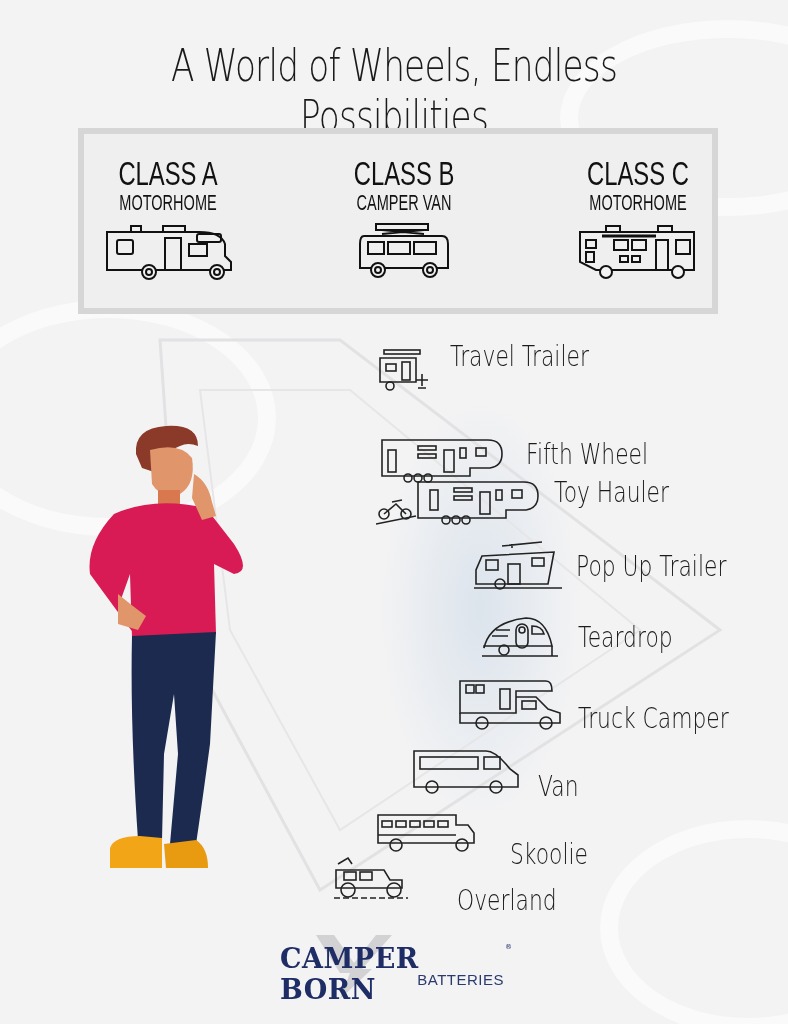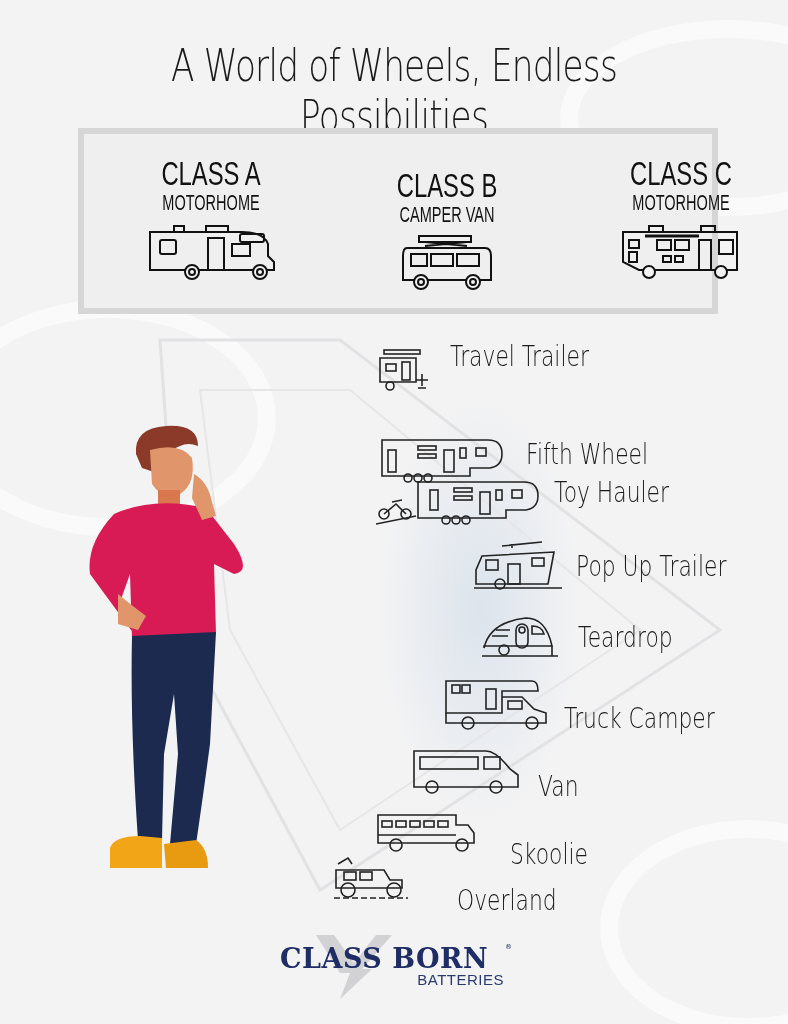--- a/index.html
+++ b/index.html
@@ -1,20 +1,20 @@
 <!DOCTYPE html>
 <html><head>
 <meta charset="utf-8">
 <style>
   html, body { margin:0; padding:0; }
   body { width:788px; height:1024px; overflow:hidden; background:#f3f3f4; font-family:"DejaVu Sans", sans-serif; position:relative; color:#111; }
   .bg-swirl { position:absolute; border-radius:50%; border:18px solid rgba(255,255,255,0.55); }
   .title { position:absolute; left:0; top:40px; width:788px; text-align:center; font-family:"DejaVu Sans", sans-serif; font-weight:200; font-size:44px; letter-spacing:-1px; transform:scaleX(0.78); transform-origin:center; color:#1a1a1a; }
   .class-box { position:absolute; left:78px; top:128px; width:640px; height:186px; background:#efefef; border:6px solid #d6d6d6; box-sizing:border-box; }
-  .class-col { position:absolute; top:22px; width:180px; text-align:center;padding-left:43px; }
+  .class-col { position:absolute; top:22px; width:180px; text-align:center; }
   .class-title { font-family:"Liberation Sans Narrow","Liberation Sans", sans-serif; font-size:34px; line-height:34px; transform:scaleX(0.7); font-weight:400; color:#111; }
   .class-sub { font-family:"Liberation Sans", sans-serif; font-size:22px; line-height:26px; transform:scaleX(0.66); color:#111; }
   .class-icon { margin-top:6px; }
   .vtype { position:absolute; display:flex; align-items:center; }
   .vtype-label { font-family:"DejaVu Sans", sans-serif; font-weight:200; font-size:28px; color:#1c1c1c; transform:scaleX(0.78); transform-origin:left center; white-space:nowrap; }
   .glow { position:absolute; left:380px; top:400px; width:200px; height:420px; border-radius:50%; background:radial-gradient(ellipse, rgba(200,215,230,0.55), rgba(243,243,244,0) 70%); }
   .logo { position:absolute; left:280px; top:935px; width:240px; height:70px; }
   .logo-main { position:absolute; left:0; top:8px; font-family:"DejaVu Serif", serif; font-weight:bold; font-size:27px; color:#1f2d66; letter-spacing:0.5px; }
   .logo-sub { position:absolute; right:16px; top:36px; font-family:Liberation Sans, sans-serif; font-size:15px; color:#2b3a6e; letter-spacing:0.5px; }
   .logo-reg { position:absolute; right:8px; top:8px; font-size:7px; color:#1f2d66; }
@@ -48,21 +48,21 @@
         <rect x="94" y="12" width="24" height="8" rx="2"></rect>
         <rect x="28" y="4" width="10" height="6"></rect>
         <rect x="60" y="4" width="22" height="6"></rect>
         <circle cx="46" cy="50" r="7" fill="#f3f3f4"></circle>
           <circle cx="46" cy="50" r="3"></circle>
         <circle cx="114" cy="50" r="7" fill="#f3f3f4"></circle>
           <circle cx="114" cy="50" r="3"></circle>
       </g>
     </svg>
   </div>
-  <div class="class-col" style="left:230px;margin-top:12px;">
+  <div class="class-col" style="left:230px;">
     <div class="class-title">CLASS B</div>
     <div class="class-sub">CAMPER VAN</div>
     <svg class="class-icon" width="100" height="60" viewBox="0 0 100 60">
       <g fill="none" stroke="#111" stroke-width="2">
         <rect x="22" y="2" width="52" height="6"></rect>
         <path d="M28 8 L70 12 M28 12 L70 8"></path>
         <path d="M10 14 H88 Q94 14 94 22 V46 H6 V22 Q6 14 10 14 Z"></path>
         <rect x="14" y="20" width="16" height="12"></rect>
           <rect x="34" y="20" width="22" height="12"></rect>
           <rect x="60" y="20" width="22" height="12"></rect>
@@ -186,21 +186,21 @@
         <rect x="36" y="12" width="12" height="24" rx="6"></rect>
         <circle cx="42" cy="18" r="3"></circle>
         <path d="M52 14 Q62 14 64 22 H52 Z"></path>
         <circle cx="24" cy="38" r="5"></circle>
         <path d="M2 44 H78 M72 34 V44"></path>
       </g>
   </svg>
   <span class="vtype-label" style="margin-left:12px;">Teardrop</span>
 </div>
 
-<div class="vtype" style="left:442px;top:672px;text-align:right;">
+<div class="vtype" style="left:456px;top:672px;text-align:right;">
   <svg width="110" height="54" viewBox="0 0 110 54">
     <g fill="none" stroke="#222" stroke-width="1.6">
         <path d="M4 4 H90 Q96 4 96 14 H60 V36 H4 Z"></path>
         <rect x="10" y="8" width="8" height="8"></rect>
         <rect x="20" y="8" width="8" height="8"></rect>
         <rect x="44" y="12" width="10" height="20"></rect>
         <path d="M60 20 H80 L92 32 L104 36 V46 H4 V36"></path>
         <rect x="66" y="24" width="14" height="8"></rect>
         <circle cx="26" cy="46" r="6"></circle>
         <circle cx="90" cy="46" r="6"></circle>
@@ -251,16 +251,16 @@
         <path d="M2 42 H76" stroke-dasharray="6 3"></path>
       </g>
   </svg>
   <span class="vtype-label" style="margin-left:10px;margin-top:44px;">Overland</span>
 </div>
 
 <div class="logo">
   <svg style="position:absolute;left:26px;top:0;" width="90" height="64" viewBox="0 0 90 64">
     <path d="M10 0 H28 L48 28 L70 0 H86 L56 34 L66 34 L34 64 L44 38 L34 38 Z" fill="#c9c9cc" opacity="0.8"></path>
   </svg>
-  <div class="logo-main">CLASS BORN</div>
+  <div class="logo-main">CAMPER BORN</div>
   <div class="logo-reg">®</div>
   <div class="logo-sub">BATTERIES</div>
 </div>
 
 </body></html>

